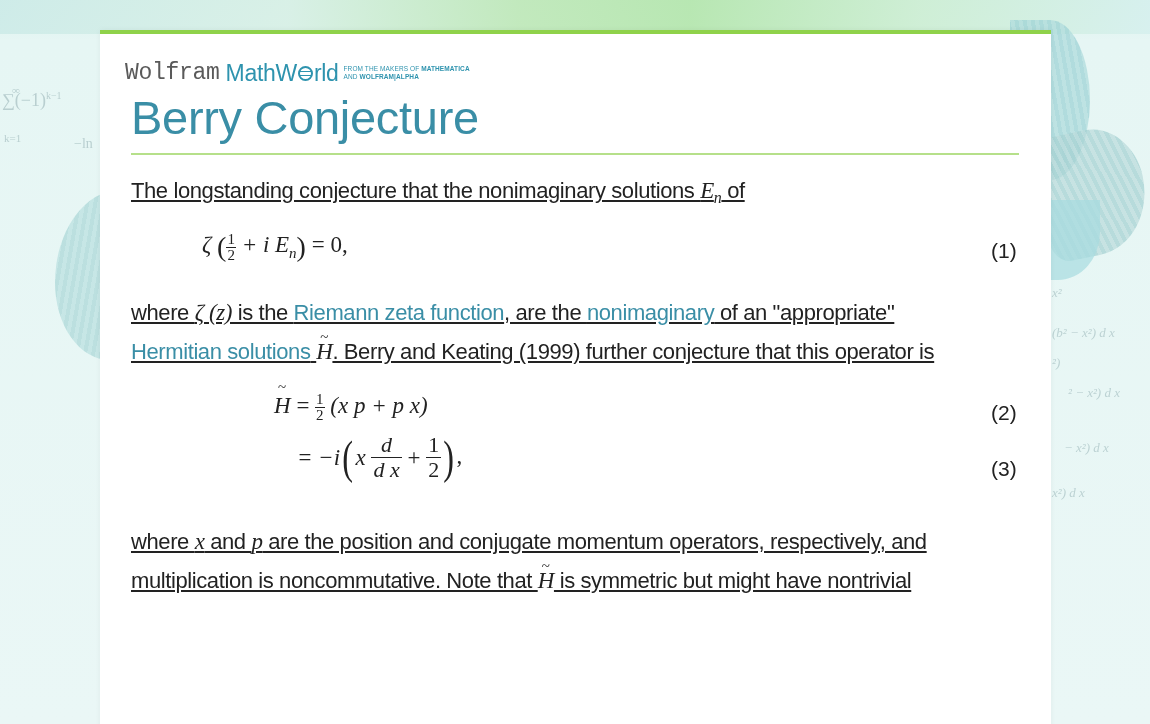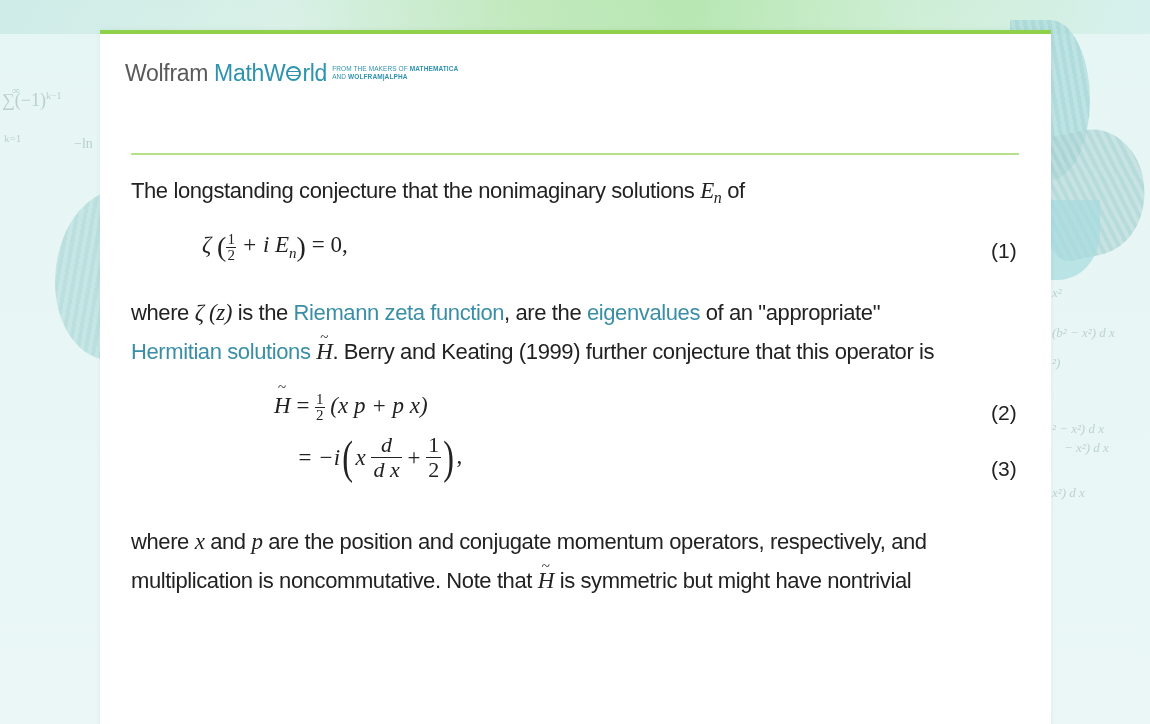--- a/index.html
+++ b/index.html
@@ -49,21 +49,21 @@
     .bg-right-formulas div { position:absolute; white-space:nowrap; }
 
     .card {
       position:absolute; left:100px; top:30px; width:951px; height:700px;
       background:#ffffff; border-top:4px solid #8fd24a;
       box-shadow: 0 0 6px rgba(0,0,0,0.05);
     }
     .logo {
       position:absolute; left:25px; top:24px; height:30px; display:flex; align-items:center;
     }
-    .logo-wolfram { color:#5a5a5a; font-size:23px; letter-spacing:-0.3px; }
+    .logo-wolfram { color:#5a5a5a; font-size:23px; letter-spacing:-0.3px;font-family:Liberation Mono, monospace; }
     .logo-mathworld { color:#2e93ae; font-size:23px; margin-left:6px; letter-spacing:-0.3px; }
     .logo-globe {
       display:inline-block; width:15px; height:15px; border-radius:50%;
       border:2px solid #2e93ae; box-sizing:border-box; vertical-align:middle; margin:0 1px;
       position:relative; top:-1px;
       background: repeating-linear-gradient(0deg, transparent 0 3px, #2e93ae 3px 4px);
     }
     .logo-tag {
       margin-left:5px; font-size:6.5px; line-height:8px; color:#2e93ae; letter-spacing:0.1px;
     }
@@ -71,21 +71,21 @@
     .page-title {
       position:absolute; left:31px; top:56px; margin:0;
       font-size:47px; font-weight:normal; color:#3a8ea6; letter-spacing:-0.3px;
     }
     .title-rule {
       position:absolute; left:31px; top:119px; width:888px; height:0;
       border-top:2px solid #b6e08a;
     }
     .para {
       position:absolute; left:31px; width:880px;
-      font-size:22px; color:#222; line-height:39px; letter-spacing:-0.4px;
+      font-size:22px; color:#222; line-height:39px; letter-spacing:-0.4px;text-decoration:underline;
     }
     .link { color:#3a8ea6; }
     .mi { font-family:"Liberation Serif", serif; font-style:italic; font-size:23px; }
     .eq {
       position:absolute; font-family:"Liberation Serif", serif; font-size:23px; color:#222;
       white-space:nowrap;
     }
     .eq-num {
       position:absolute; left:891px; font-size:21px; color:#222;
     }
@@ -114,52 +114,53 @@
   <span class="ln">−ln</span>
 </div>
 <div class="bg-shape-left"></div>
 <div class="bg-shape-right1"></div>
 <div class="bg-shape-right2"></div>
 <div class="bg-shape-right3"></div>
 <div class="bg-right-formulas">
   <div style="left:0; top:0;">x²</div>
   <div style="left:0; top:40px;">(b² − x²)  d x</div>
   <div style="left:0; top:70px;">²)</div>
-  <div style="left:0; top:100px;margin-top:36px;">² − x²)  d x</div>
+  <div style="left:16px; top:100px;">² − x²)  d x</div>
   <div style="left:12px; top:155px;">− x²)  d x</div>
   <div style="left:0; top:200px;">x²)  d x</div>
 </div>
 
 <div class="card">
 
   <div class="logo">
     <span class="logo-wolfram">Wolfram</span>
     <span class="logo-mathworld"><span>MathW</span><span class="logo-globe"></span><span>rld</span></span>
     <span class="logo-tag">
       <span>FROM THE MAKERS OF </span><b>MATHEMATICA</b><br>
       <span>AND </span><b>WOLFRAM|ALPHA</b>
     </span>
   </div>
 
+  <h1 class="page-title">Berry Conjecture</h1>
   <div class="title-rule"></div>
 
   <div class="para" style="top:137px;">
     <span>The longstanding conjecture that the nonimaginary solutions </span><span class="mi">E</span><sub class="mi" style="font-size:16px;">n</sub><span> of</span>
   </div>
 
   <div class="eq" style="left:102px; top:197px;">
     <i>ζ</i>
     <span class="paren-s">(</span><span class="frac small"><span class="n">1</span><span class="d">2</span></span>
     <i>+ i E</i><sub style="font-size:15px;"><i>n</i></sub><span class="paren-s">)</span>
     <span>= 0,</span>
   </div>
   <div class="eq-num" style="top:205px;">(1)</div>
 
   <div class="para" style="top:259px;">
-    <span>where </span><span class="mi">ζ (z)</span><span> is the </span><span class="link">Riemann zeta function</span><span>, are the </span><span class="link">eigenvalues</span><span> of an "appropriate"</span><br>
+    <span>where </span><span class="mi">ζ (z)</span><span> is the </span><span class="link">Riemann zeta function</span><span>, are the </span><span class="link">nonimaginary</span><span> of an "appropriate"</span><br>
     <span class="link">Hermitian solutions</span> <span class="mi tilde">H</span><span>. Berry and Keating (1999) further conjecture that this operator is</span>
   </div>
 
   <div class="eq" style="left:174px; top:358px;">
     <i class="tilde">H</i><span> = </span><span class="frac small"><span class="n">1</span><span class="d">2</span></span><i> (x p + p x)</i>
   </div>
   <div class="eq-num" style="top:367px;">(2)</div>
 
   <div class="eq" style="left:197px; top:397px;">
     <i style="vertical-align:middle;">= −i</i><span class="paren">(</span><i style="vertical-align:middle;">x </i><span class="frac big"><i class="n">d</i><i class="d">d x</i></span><span style="vertical-align:middle;"> + </span><span class="frac big"><span class="n">1</span><span class="d">2</span></span><span class="paren">)</span><span>,</span>

